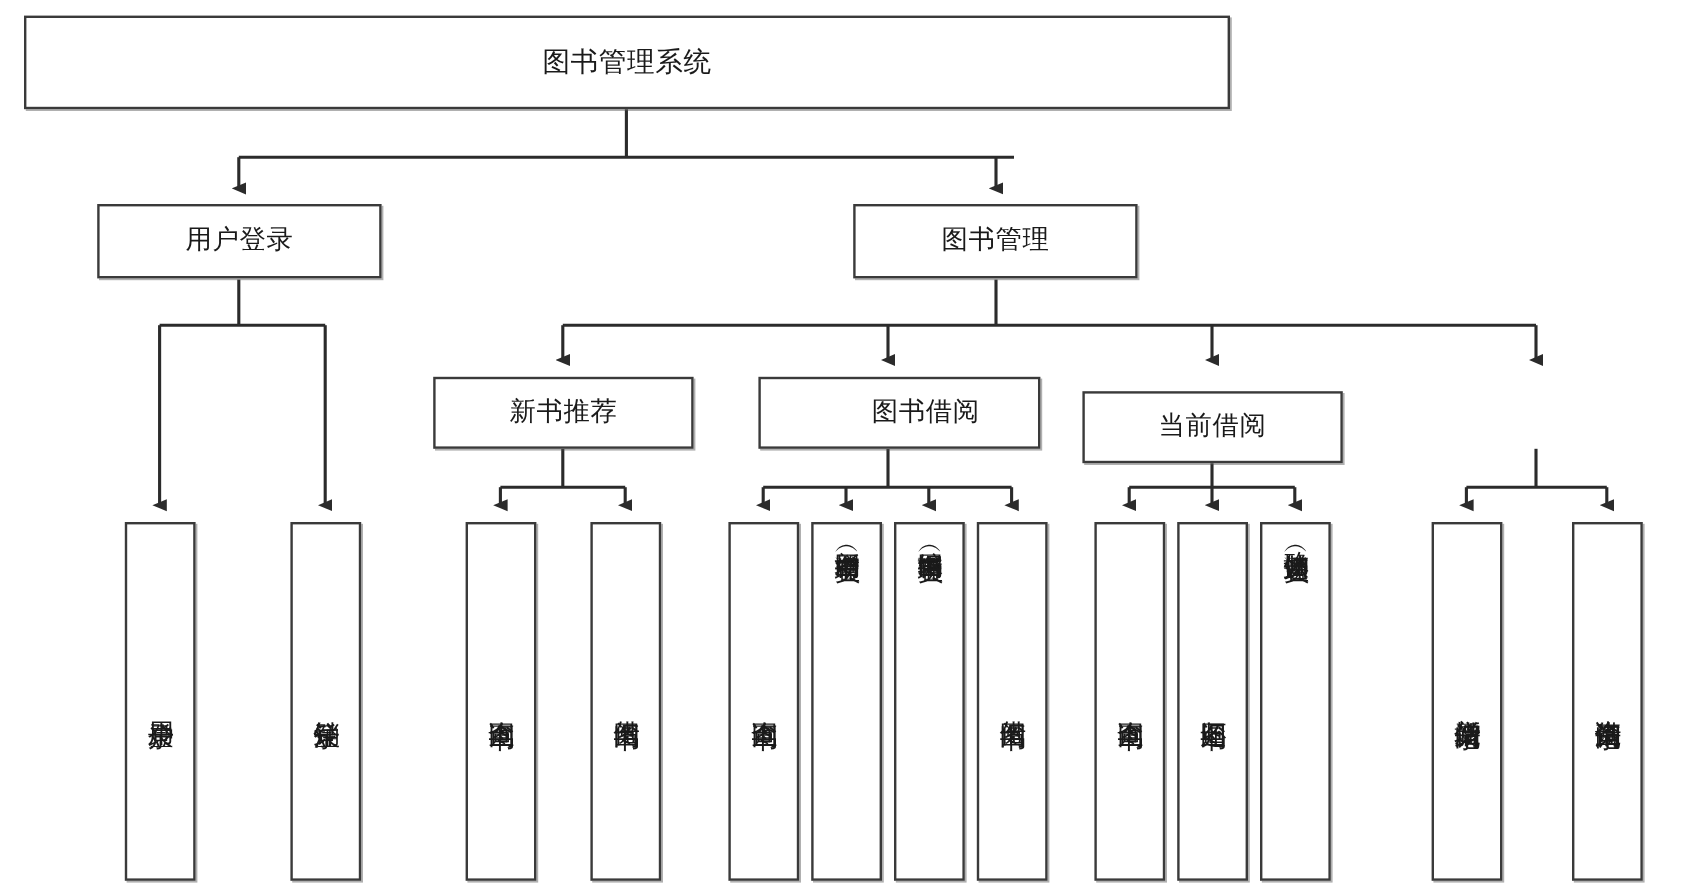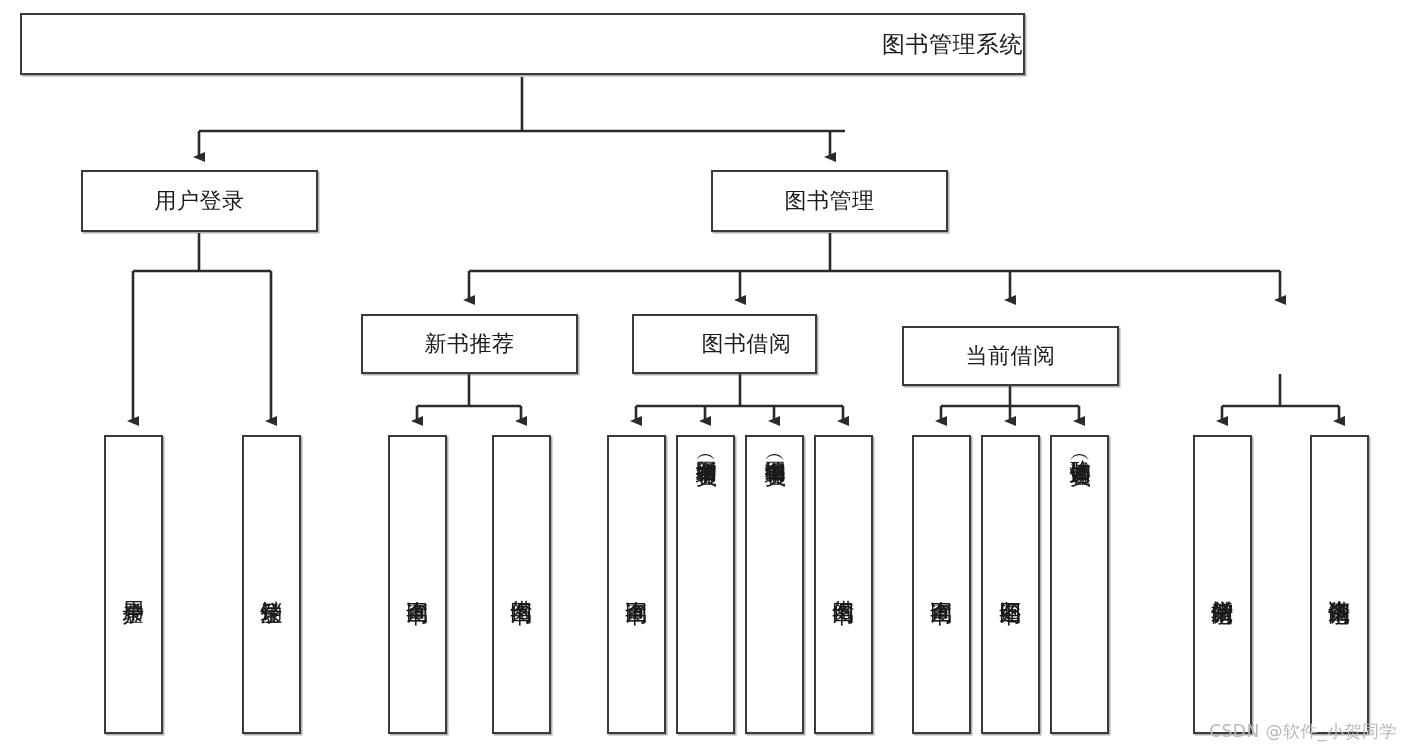--- a/index.html
+++ b/index.html
@@ -129,35 +129,35 @@
       <path d="M1010,406 L1010,421" marker-end="url(#arrow)"></path>
       <path d="M1079,406 L1079,421" marker-end="url(#arrow)"></path>
 
       <path d="M1280,374 L1280,406"></path>
       <path d="M1222,406 L1339,406"></path>
       <path d="M1222,406 L1222,421" marker-end="url(#arrow)"></path>
       <path d="M1339,406 L1339,421" marker-end="url(#arrow)"></path>
     </g>
   </svg>
 
-  <div class="node horizontal root" style="left:20px; top:13px; width:1005px; height:62px;justify-content:flex-end;">
+  <div class="node horizontal root" style="left:20px; top:13px; width:1005px; height:78px;">
     <span class="label">图书管理系统</span>
   </div>
 
   <div class="node horizontal" style="left:81px; top:170px; width:237px; height:62px;">
     <span class="label">用户登录</span>
   </div>
   <div class="node horizontal" style="left:361px; top:314px; width:217px; height:60px;">
     <span class="label">新书推荐</span>
   </div>
 
   <div class="node horizontal" style="left:711px; top:170px; width:237px; height:62px;">
     <span class="label">图书管理</span>
   </div>
-  <div class="node horizontal" style="left:632px; top:314px; width:185px; height:60px;padding-left:44px;">
+  <div class="node horizontal" style="left:632px; top:314px; width:235px; height:60px;padding-left:44px;">
     <span class="label">图书借阅</span>
   </div>
   <div class="node horizontal" style="left:902px; top:326px; width:217px; height:60px;">
     <span class="label">当前借阅</span>
   </div>
 
   <div class="node vertical mid" style="left:104px; top:435px; width:59px; height:299px;">
     <span class="label">用户登录</span>
   </div>
   <div class="node vertical mid" style="left:242px; top:435px; width:59px; height:299px;">
@@ -194,15 +194,14 @@
     <span class="label">确认归还（管理员）</span>
   </div>
 
   <div class="node vertical mid" style="left:1193px; top:435px; width:59px; height:299px;">
     <span class="label">新增借阅记录</span>
   </div>
   <div class="node vertical mid" style="left:1310px; top:435px; width:59px; height:299px;">
     <span class="label">查询借阅记录</span>
   </div>
 
-  <div class="watermark">CSDN @软件_小贺同学</div>
 
 </div>
 
 </body></html>

